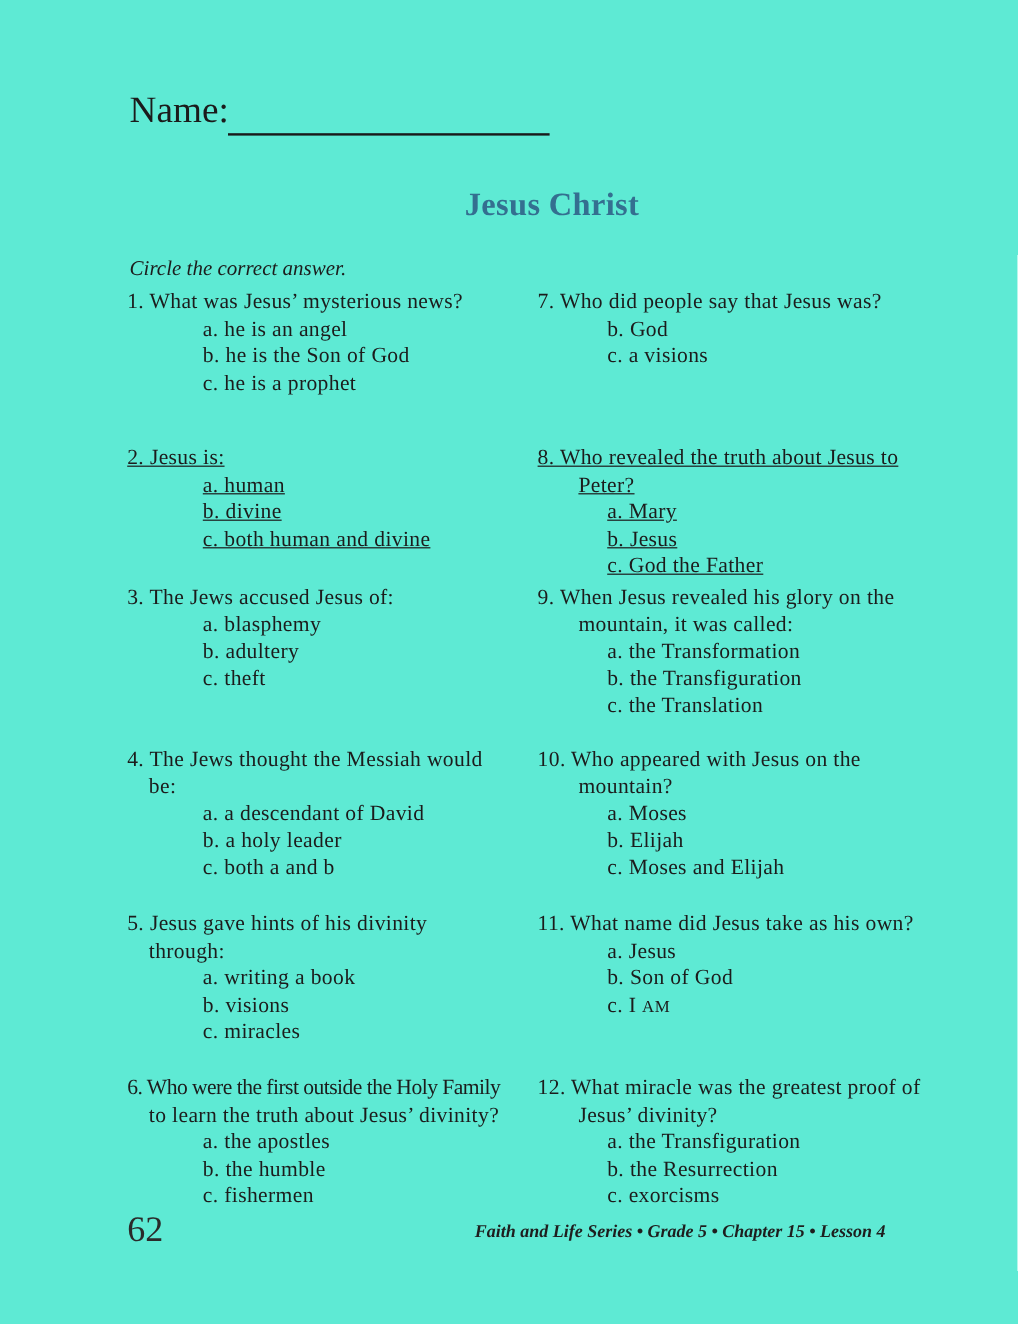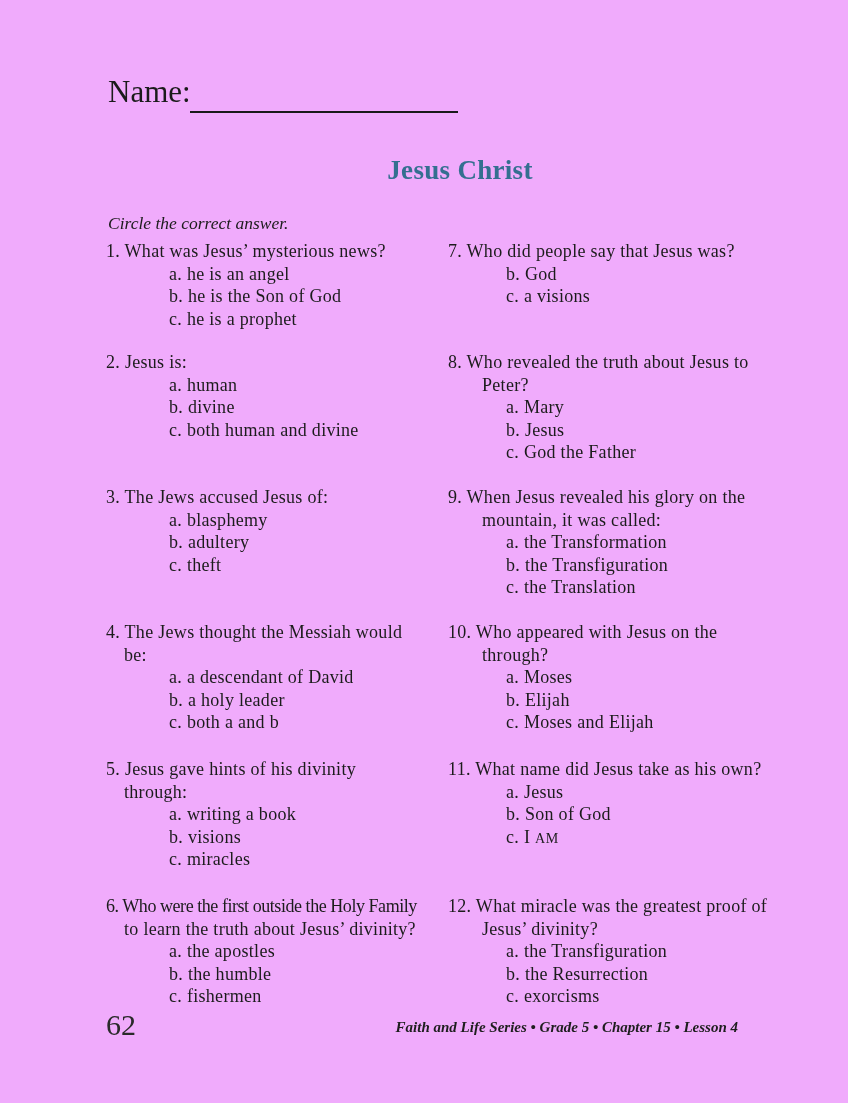--- a/index.html
+++ b/index.html
@@ -1,20 +1,20 @@
 <!DOCTYPE html>
 <html><head>
 <meta charset="utf-8">
 <style>
   html, body { margin: 0; padding: 0; background: #ffffff; }
   .page {
     position: relative;
     width: 848px;
     height: 1103px;
-    background: #f0abfc;
+    background: #5eead4;
     overflow: hidden;
     font-family: "Liberation Serif", "DejaVu Serif", serif;
     color: #1c1c1c;
   }
   .name-row {
     position: absolute;
     left: 108px;
     top: 74px;
     font-size: 31px;
     line-height: 36px;
@@ -52,21 +52,21 @@
   .question {
     position: absolute;
     font-size: 18px;
     line-height: 22.5px;
     letter-spacing: 0.3px;
     white-space: nowrap;
   }
   .q-l { left: 106px; }
   .q-r { left: 448px; }
   .r1 { top: 240px; }
-  .r2 { top: 351px; }
+  .r2 { top: 370px; text-decoration: underline; }
   .r3 { top: 486px; }
   .r4 { top: 621px; }
   .r5 { top: 758px; }
   .r6 { top: 895px; }
   .q-line, .q-cont, .q-opt { white-space: nowrap; }
   .q-l .q-cont { margin-left: 18px; }
   .q-l .q-opt  { margin-left: 63px; }
   .q-r .q-cont { margin-left: 34px; }
   .q-r .q-opt  { margin-left: 58px; }
   .q-tight { letter-spacing: -0.45px; }
@@ -169,21 +169,21 @@
   <div class="question q-r r3">
     <div class="q-line">9. When Jesus revealed his glory on the</div>
     <div class="q-cont">mountain, it was called:</div>
     <div class="q-opt">a. the Transformation</div>
     <div class="q-opt">b. the Transfiguration</div>
     <div class="q-opt">c. the Translation</div>
   </div>
 
   <div class="question q-r r4">
     <div class="q-line">10. Who appeared with Jesus on the</div>
-    <div class="q-cont">through?</div>
+    <div class="q-cont">mountain?</div>
     <div class="q-opt">a. Moses</div>
     <div class="q-opt">b. Elijah</div>
     <div class="q-opt">c. Moses and Elijah</div>
   </div>
 
   <div class="question q-r r5">
     <div class="q-line">11. What name did Jesus take as his own?</div>
     <div class="q-cont"></div>
     <div class="q-opt">a. Jesus</div>
     <div class="q-opt">b. Son of God</div>

